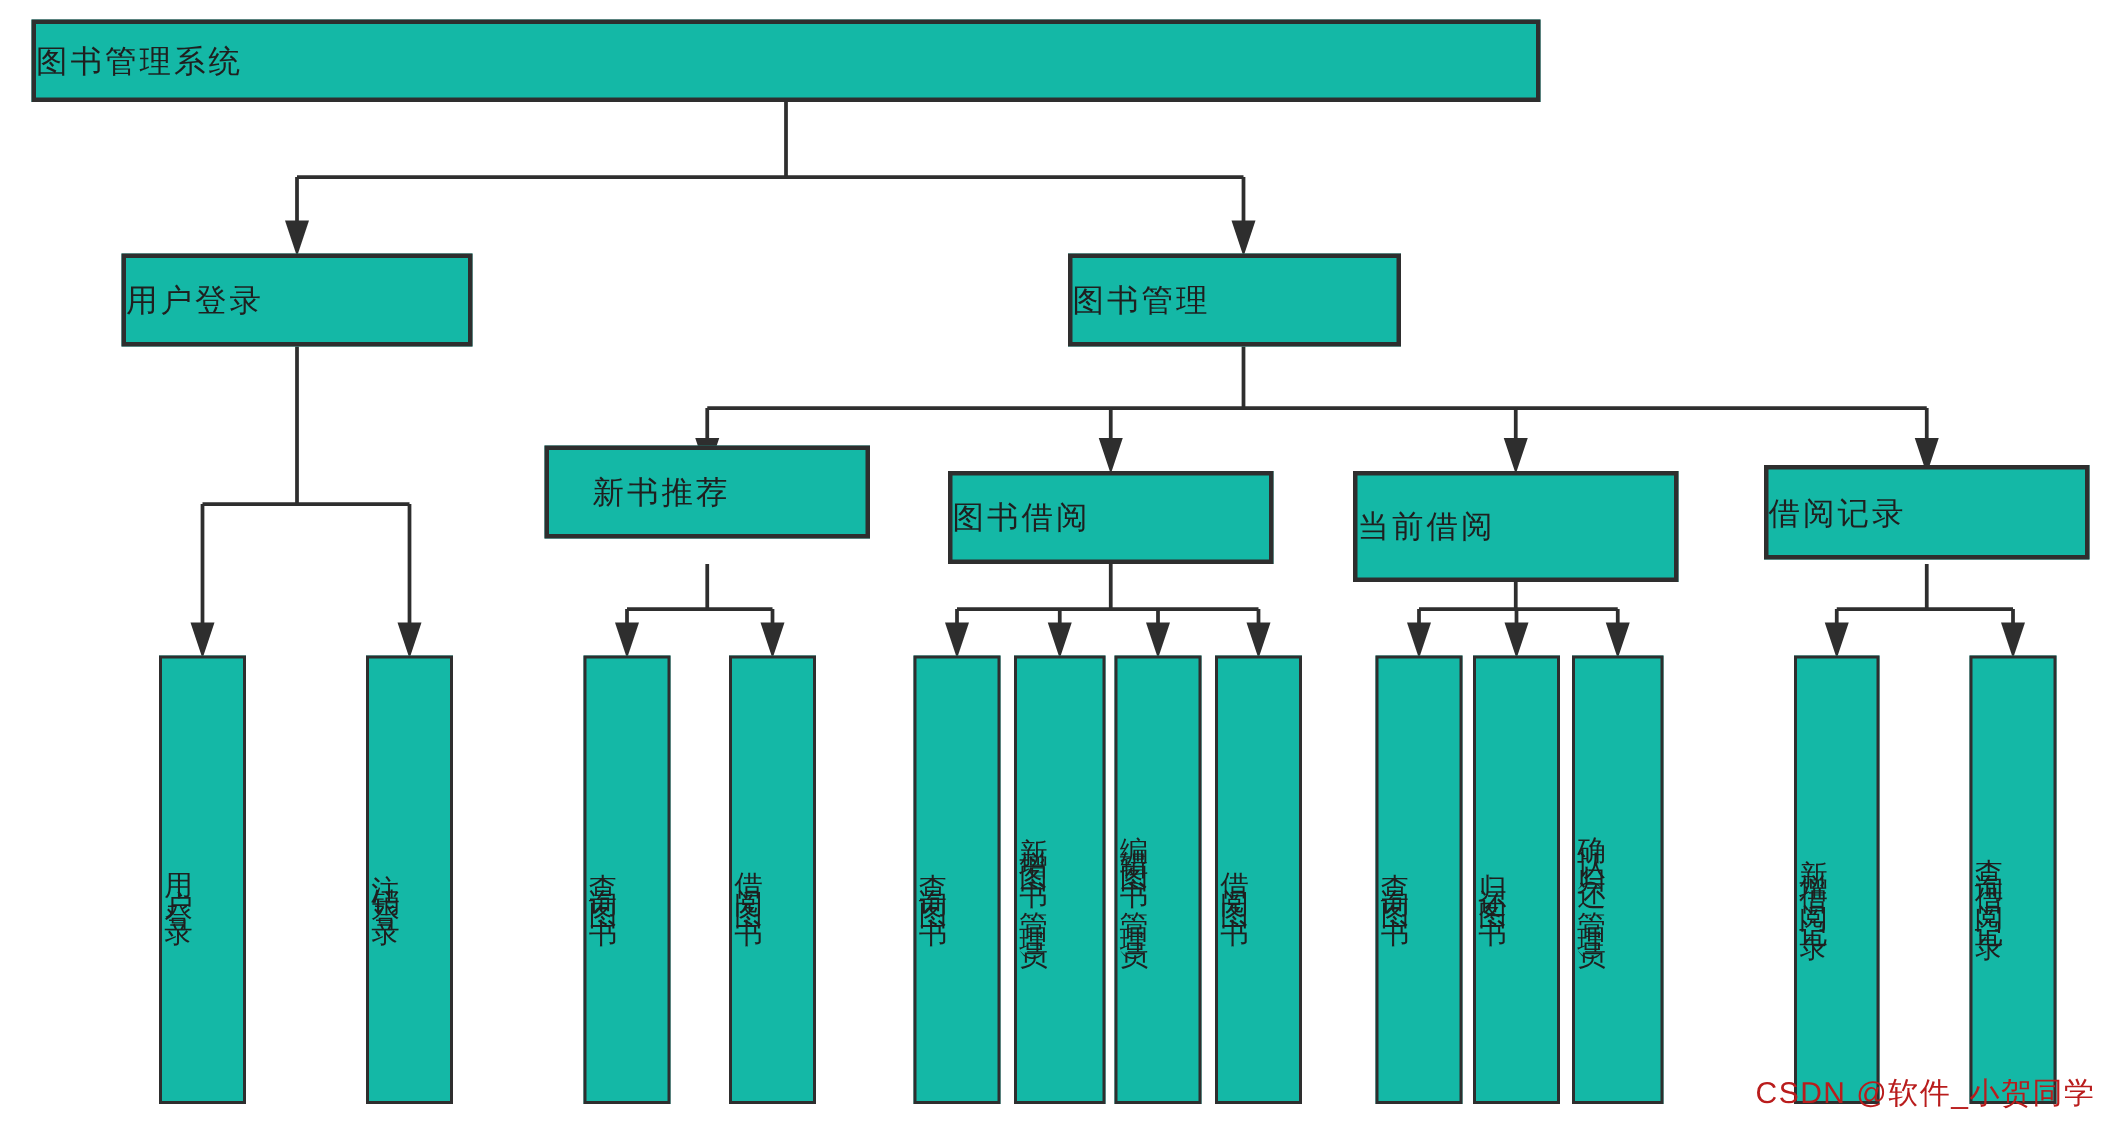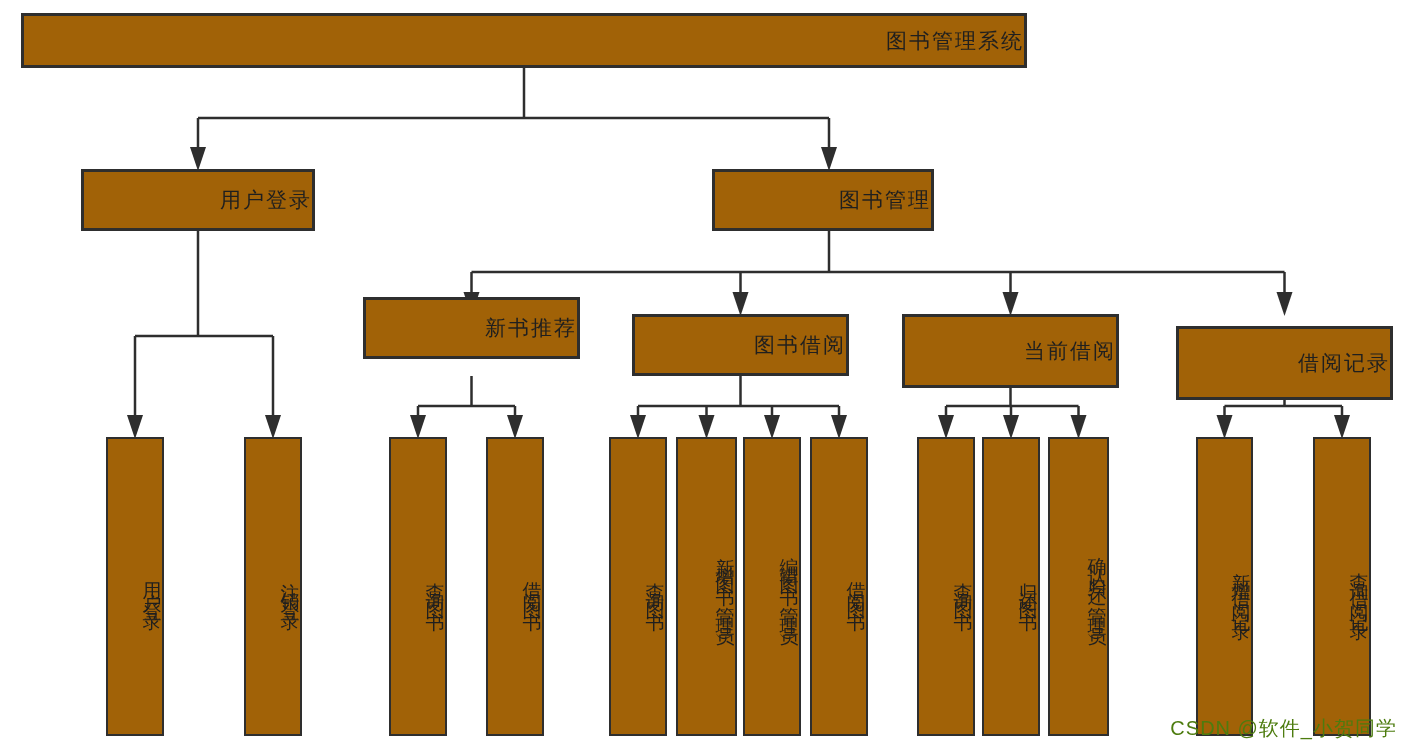--- a/index.html
+++ b/index.html
@@ -11,28 +11,29 @@
     background: #ffffff;
     overflow: hidden;
   }
   #connector-layer {
     position: absolute;
     left: 0; top: 0;
     z-index: 1;
   }
   .node {
     position: absolute;
-    background: #a16207;
+    background: #14b8a6;
     border: 3px solid #2e2e2e;
     box-sizing: border-box;
     display: flex;
     align-items: center;
-    justify-content: flex-end;
+    justify-content: flex-start;
     color: #1f1f1f;
     z-index: 2;
+    font-family: Liberation Mono, monospace;
   }
   .node.h-box {
     font-size: 21px;
     letter-spacing: 2px;
     white-space: nowrap;
   }
   .node.v-box {
     border-width: 2.5px;
     font-size: 19px;
   }
@@ -42,21 +43,21 @@
     letter-spacing: 10px;
     line-height: 1;
     white-space: nowrap;
   }
   #watermark {
     position: absolute;
     top: 715px;
     right: 8px;
     font-size: 20px;
     letter-spacing: 1px;
-    color: #4d7c0f;
+    color: #b91c1c;
     z-index: 3;
     white-space: nowrap;
   }
 </style>
 </head>
 <body>
 
 <div id="canvas">
   <svg id="connector-layer" width="1405" height="747">
       <path d="M524,68 V118" stroke="#2e2e2e" stroke-width="2.5" fill="none"></path>
@@ -157,21 +158,21 @@
       </div>
       <div class="node v-box" style="left: 917px; top: 437px; width: 58px; height: 299px;">
         <span class="vtext">查询图书</span>
       </div>
       <div class="node v-box" style="left: 982px; top: 437px; width: 58px; height: 299px;">
         <span class="vtext">归还图书</span>
       </div>
       <div class="node v-box" style="left: 1048px; top: 437px; width: 61px; height: 299px;">
         <span class="vtext">确认归还（管理员）</span>
       </div>
-      <div class="node h-box" style="left: 1176px; top: 326px; width: 217px; height: 74px;">
+      <div class="node h-box" style="left: 1176px; top: 310px; width: 217px; height: 63px;">
         <span class="htext">借阅记录</span>
       </div>
       <div class="node v-box" style="left: 1196px; top: 437px; width: 57px; height: 299px;">
         <span class="vtext">新增借阅记录</span>
       </div>
       <div class="node v-box" style="left: 1313px; top: 437px; width: 58px; height: 299px;">
         <span class="vtext">查询借阅记录</span>
       </div>
     </div>
   <div id="watermark">CSDN @软件_小贺同学</div>

